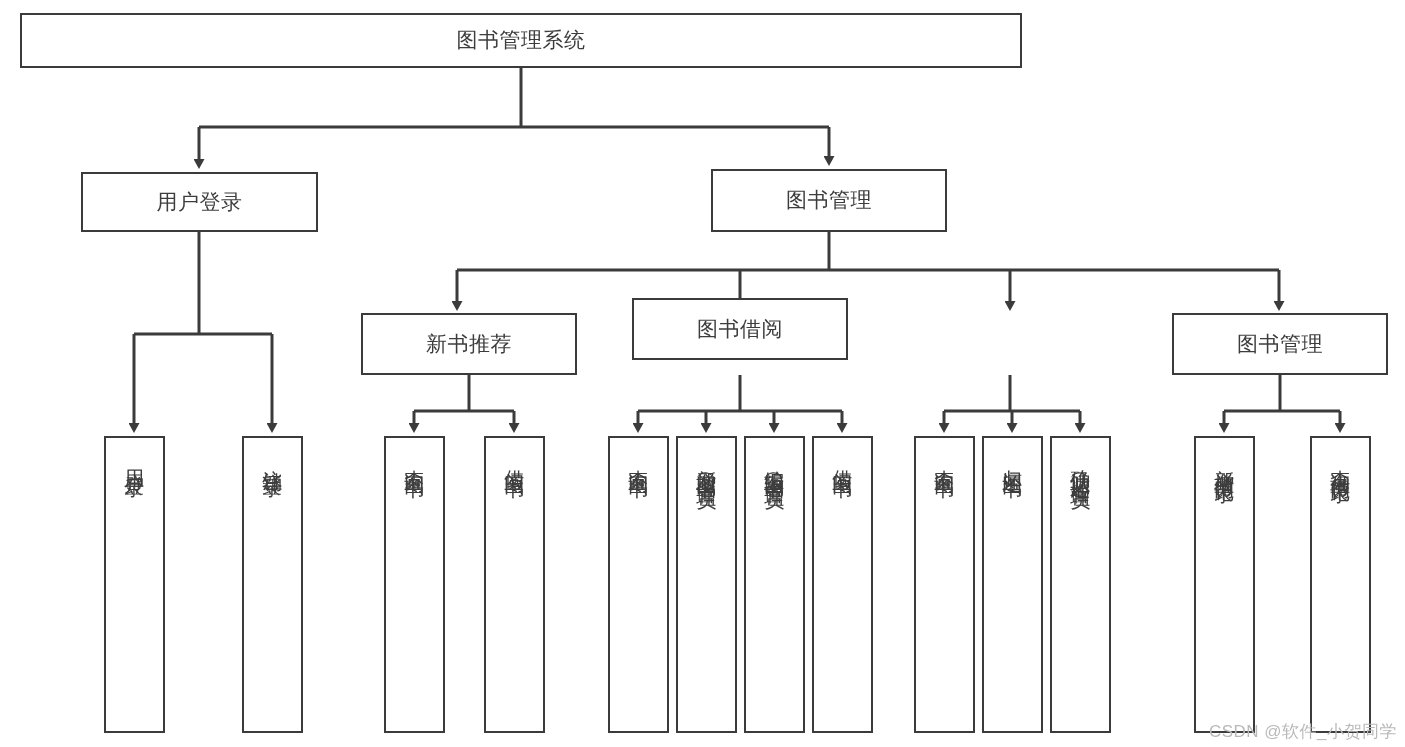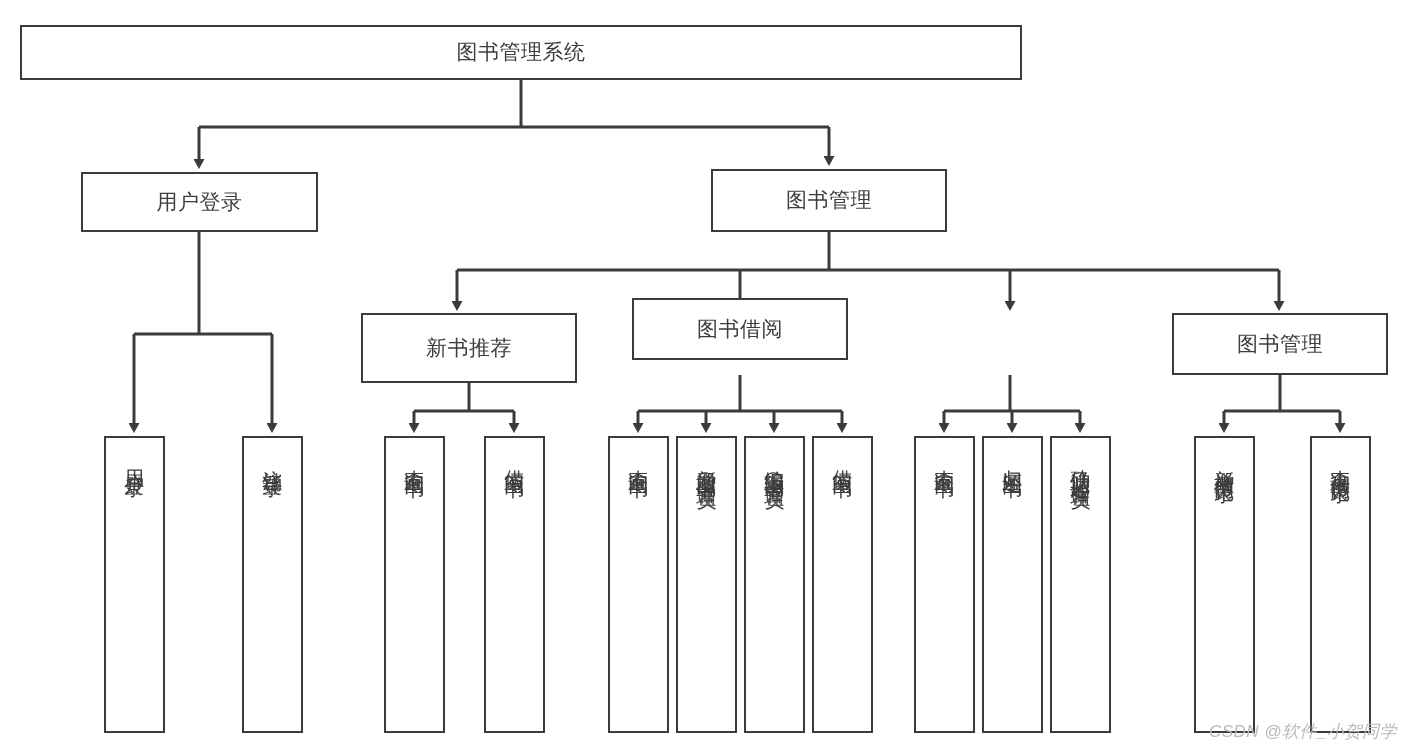--- a/index.html
+++ b/index.html
@@ -55,21 +55,20 @@
     white-space: nowrap;
   }
   .watermark {
     position: absolute;
     right: 8px;
     bottom: 4px;
     font-size: 17px;
     color: #b9b9b9;
     white-space: nowrap;
     letter-spacing: 0.5px;
-    font-style: italic;
   }
 </style>
 </head>
 <body>
 
 <div id="canvas">
 
   <svg class="wires" viewBox="0 0 1405 747" xmlns="http://www.w3.org/2000/svg">
     <defs>
       <marker id="arrow" markerWidth="10" markerHeight="11" refX="1" refY="5.5" orient="auto" markerUnits="userSpaceOnUse">
@@ -113,32 +112,32 @@
       <path d="M1012,411 L1012,424" marker-end="url(#arrow)"></path>
       <path d="M1080,411 L1080,424" marker-end="url(#arrow)"></path>
 
       <path d="M1280,375 L1280,411"></path>
       <path d="M1224,411 L1340,411"></path>
       <path d="M1224,411 L1224,424" marker-end="url(#arrow)"></path>
       <path d="M1340,411 L1340,424" marker-end="url(#arrow)"></path>
     </g>
   </svg>
 
-  <div class="node" style="left:20px; top:13px; width:1002px; height:55px;margin-top:12px;">
+  <div class="node" style="left:20px; top:13px; width:1002px; height:55px;">
     <span class="label">图书管理系统</span>
   </div>
 
   <div class="node" style="left:81px; top:172px; width:237px; height:60px;">
     <span class="label">用户登录</span>
   </div>
   <div class="node" style="left:711px; top:169px; width:236px; height:63px;">
     <span class="label">图书管理</span>
   </div>
 
-  <div class="node" style="left:361px; top:313px; width:216px; height:70px;">
+  <div class="node" style="left:361px; top:313px; width:216px; height:62px;">
     <span class="label">新书推荐</span>
   </div>
   <div class="node" style="left:632px; top:298px; width:216px; height:62px;">
     <span class="label">图书借阅</span>
   </div>
   <div class="node" style="left:1172px; top:313px; width:216px; height:62px;">
     <span class="label">图书管理</span>
   </div>
 
   <div class="node leaf" style="left:104px; top:436px; width:61px; height:297px;">

